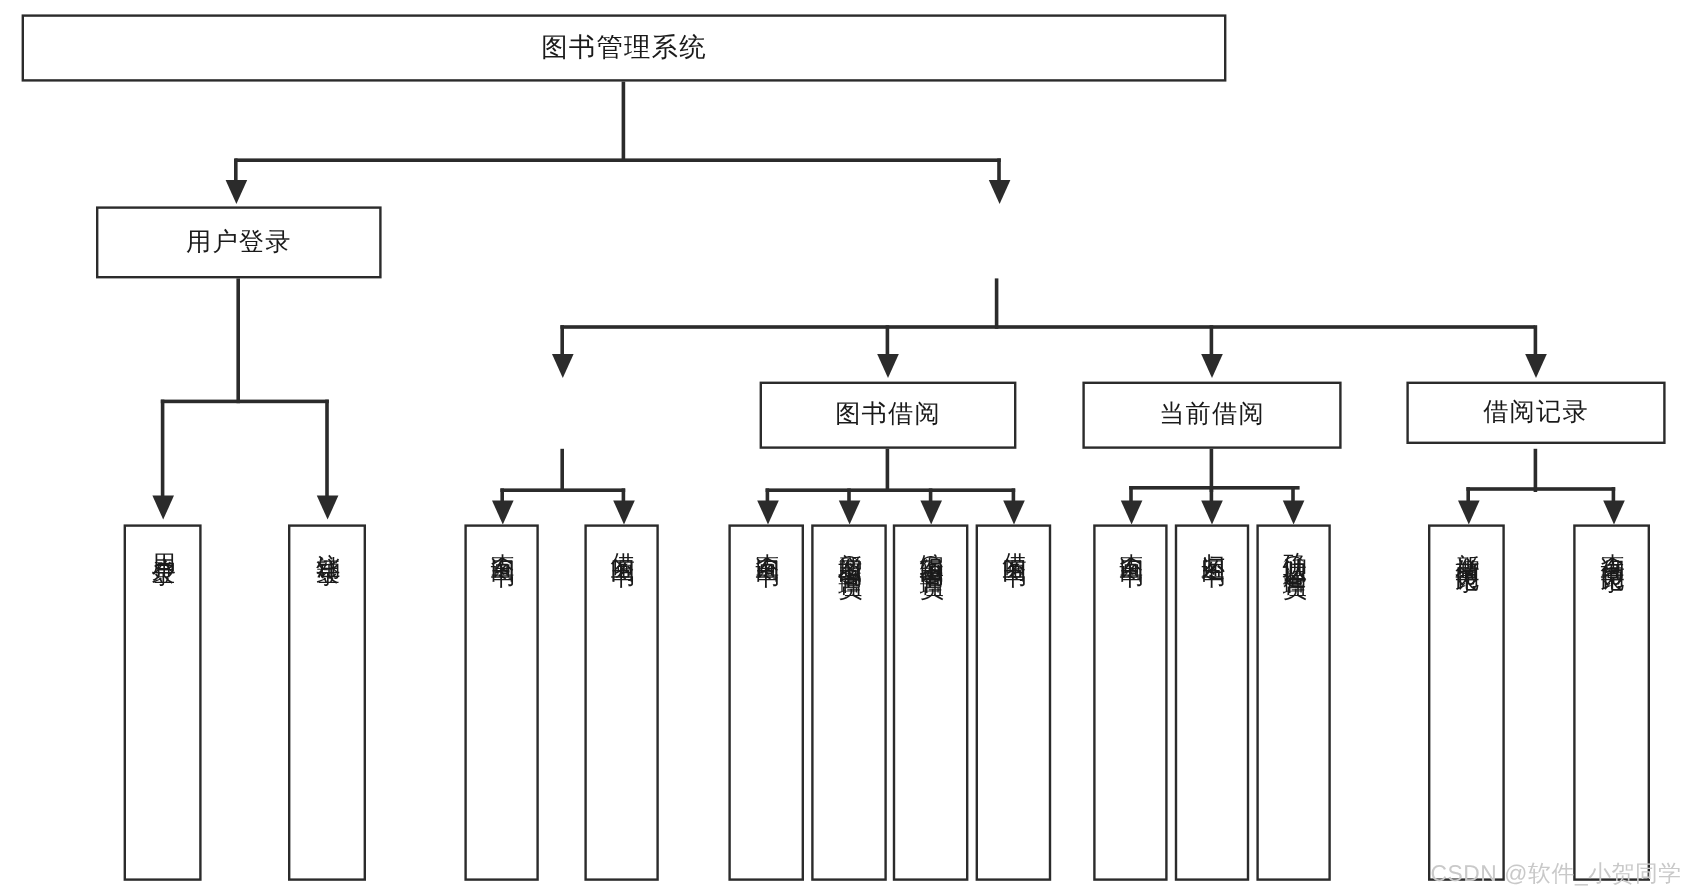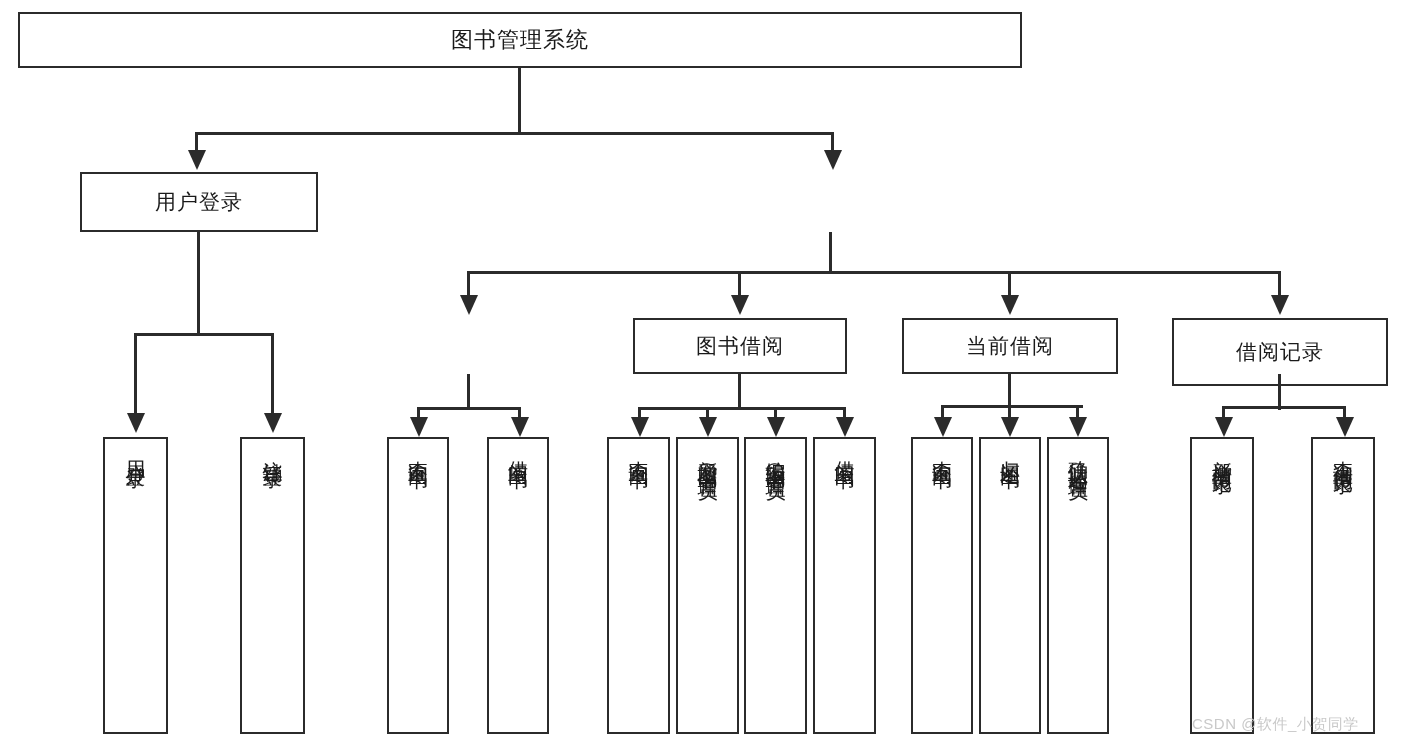--- a/index.html
+++ b/index.html
@@ -69,21 +69,21 @@
     width: 0;
     height: 0;
     border-left: 9px solid transparent;
     border-right: 9px solid transparent;
     border-top: 20px solid #2b2b2b;
   }
 
   
   .watermark {
     position: absolute;
-    font-size: 15px;
+    font-size: 19px;
     color: #c9c9c9;
     white-space: nowrap;
     letter-spacing: 0.5px;
   }
 </style>
 </head>
 <body>
 
 <div id="canvas">
 
@@ -128,21 +128,21 @@
   <div class="arrow" style="left:1001px; top:295px;"></div>
   <div class="vline" style="left:1278px; top:271px; height:28px;"></div>
   <div class="arrow" style="left:1271px; top:295px;"></div>
 
   <div class="node node-h" style="left:902px; top:318px; width:216px; height:56px;">
     <span>当前借阅</span>
   </div>
   <div class="node node-h" style="left:633px; top:318px; width:214px; height:56px;">
     <span>图书借阅</span>
   </div>
-  <div class="node node-h" style="left:1172px; top:318px; width:216px; height:68px;">
+  <div class="node node-h" style="left:1172px; top:318px; width:216px; height:52px;">
     <span>借阅记录</span>
   </div>
 
   <div class="vline" style="left:467px; top:374px; height:36px;"></div>
   <div class="hline" style="left:417px; top:407px; width:104px;"></div>
   <div class="vline" style="left:417px; top:407px; height:12px;"></div>
   <div class="arrow" style="left:410px; top:417px;"></div>
   <div class="vline" style="left:518px; top:407px; height:12px;"></div>
   <div class="arrow" style="left:511px; top:417px;"></div>
 

